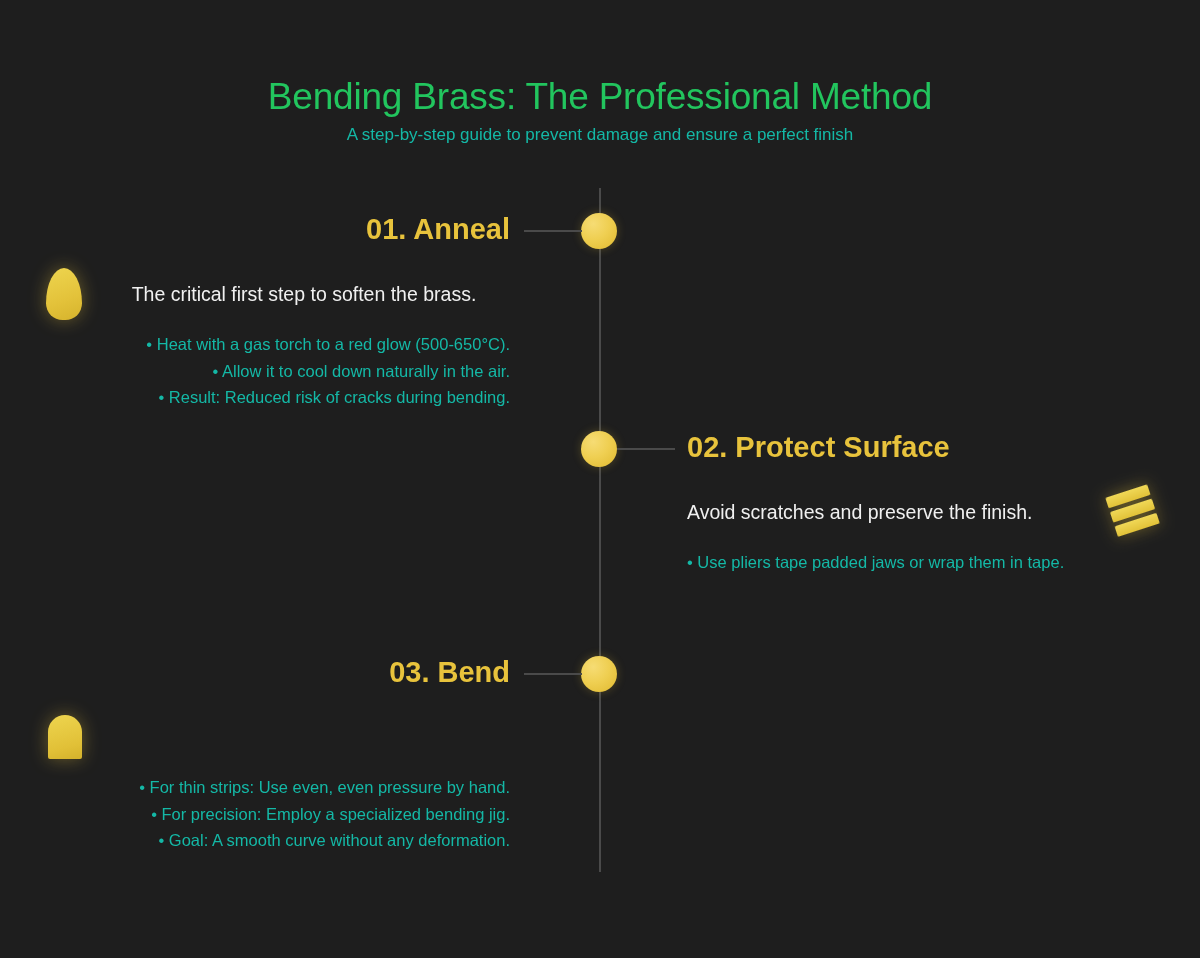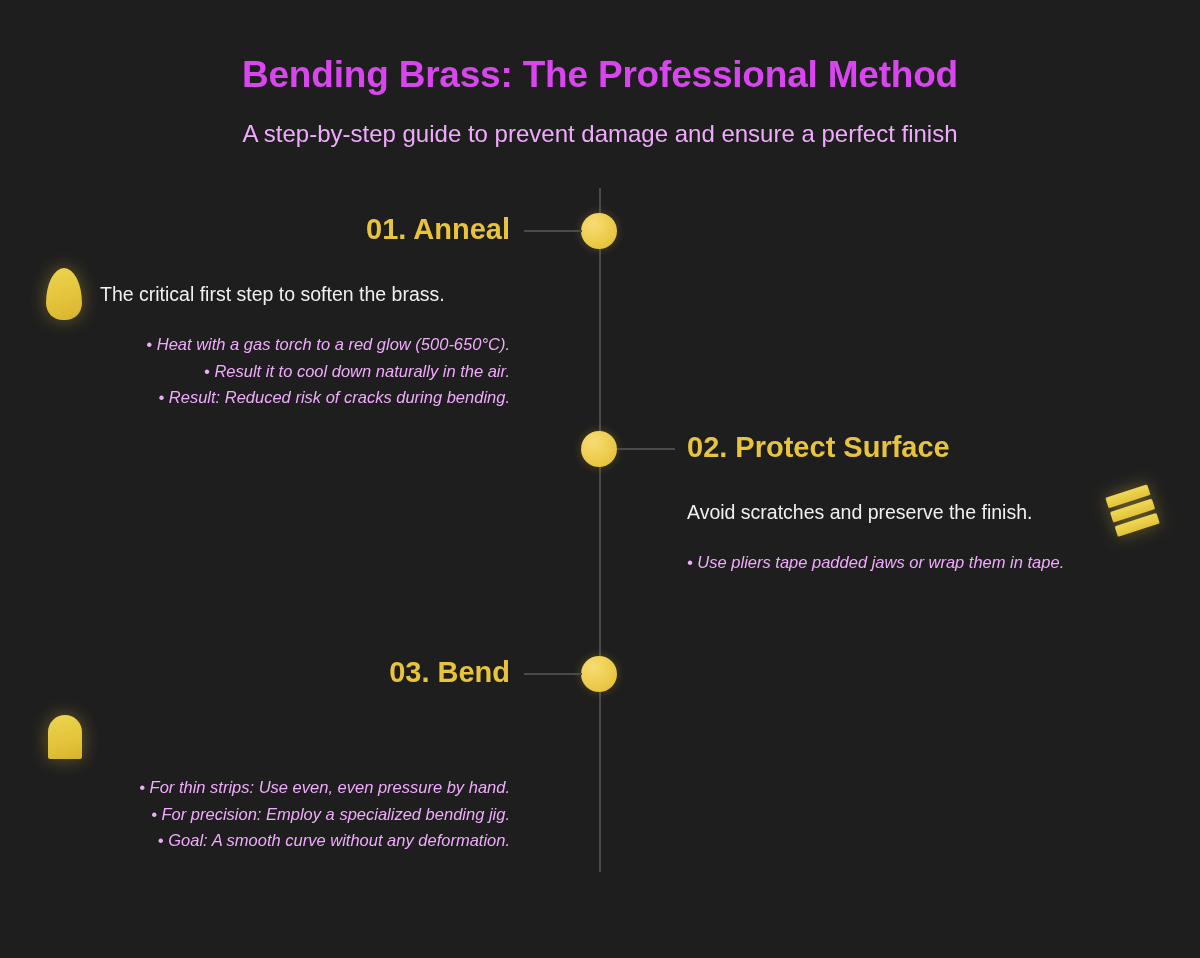--- a/index.html
+++ b/index.html
@@ -21,30 +21,31 @@
   
   .header {
     position: absolute;
     top: 52px;
     left: 0;
     width: 1200px;
     text-align: center;
   }
   .page-title {
     font-size: 37px;
-    font-weight: bold;
-    color: #d946ef;
+    font-weight: normal;
+    color: #22c55e;
     letter-spacing: -0.2px;
     line-height: 1.25;
+    margin-top: 22px;
   }
   .page-subtitle {
-    margin-top: 20px;
-    font-size: 24px;
+    margin-top: 4px;
+    font-size: 17px;
     font-weight: normal;
-    color: #f0abfc;
+    color: #14b8a6;
     line-height: 1.3;
   }
 
   
   .timeline-axis {
     position: absolute;
     left: 599px;
     top: 188px;
     width: 2px;
     height: 684px;
@@ -115,30 +116,29 @@
   }
   .side-left .step-lead-row  { justify-content: flex-start; }
   .side-right .step-lead-row { justify-content: flex-start; }
 
   .step-lead {
     font-size: 19.5px;
     color: #f0f0f0;
     line-height: 1.35;
     flex: 1;
   }
-  .side-left .step-lead  { text-align: left; padding-right: 2px; }
+  .side-left .step-lead  { text-align: center; padding-right: 2px; }
   .side-right .step-lead { text-align: left; }
 
   .step-bullets { margin-top: 6px; }
   .step-bullet {
     font-size: 16.5px;
-    color: #f0abfc;
+    color: #14b8a6;
     line-height: 1.62;
     white-space: nowrap;
-    font-style: italic;
   }
 
   
   .step-icon {
     width: 48px;
     height: 56px;
     flex: 0 0 48px;
     position: relative;
   }
   .side-left .step-icon  { order: -1; }
@@ -207,21 +207,21 @@
   <div class="step-heading">01. Anneal</div>
   <div class="step-body">
     <div class="step-lead-row">
       <div class="step-icon">
         <div class="icon-flame"></div>
       </div>
       <div class="step-lead">The critical first step to soften the brass.</div>
     </div>
     <div class="step-bullets">
       <div class="step-bullet">• Heat with a gas torch to a red glow (500-650°C).</div>
-      <div class="step-bullet">• Result it to cool down naturally in the air.</div>
+      <div class="step-bullet">• Allow it to cool down naturally in the air.</div>
       <div class="step-bullet">• Result: Reduced risk of cracks during bending.</div>
     </div>
   </div>
 </div>
 
 <div class="step step-2 side-right">
   <div class="step-node"></div>
   <div class="step-connector"></div>
   <div class="step-heading">02. Protect Surface</div>
   <div class="step-body">

